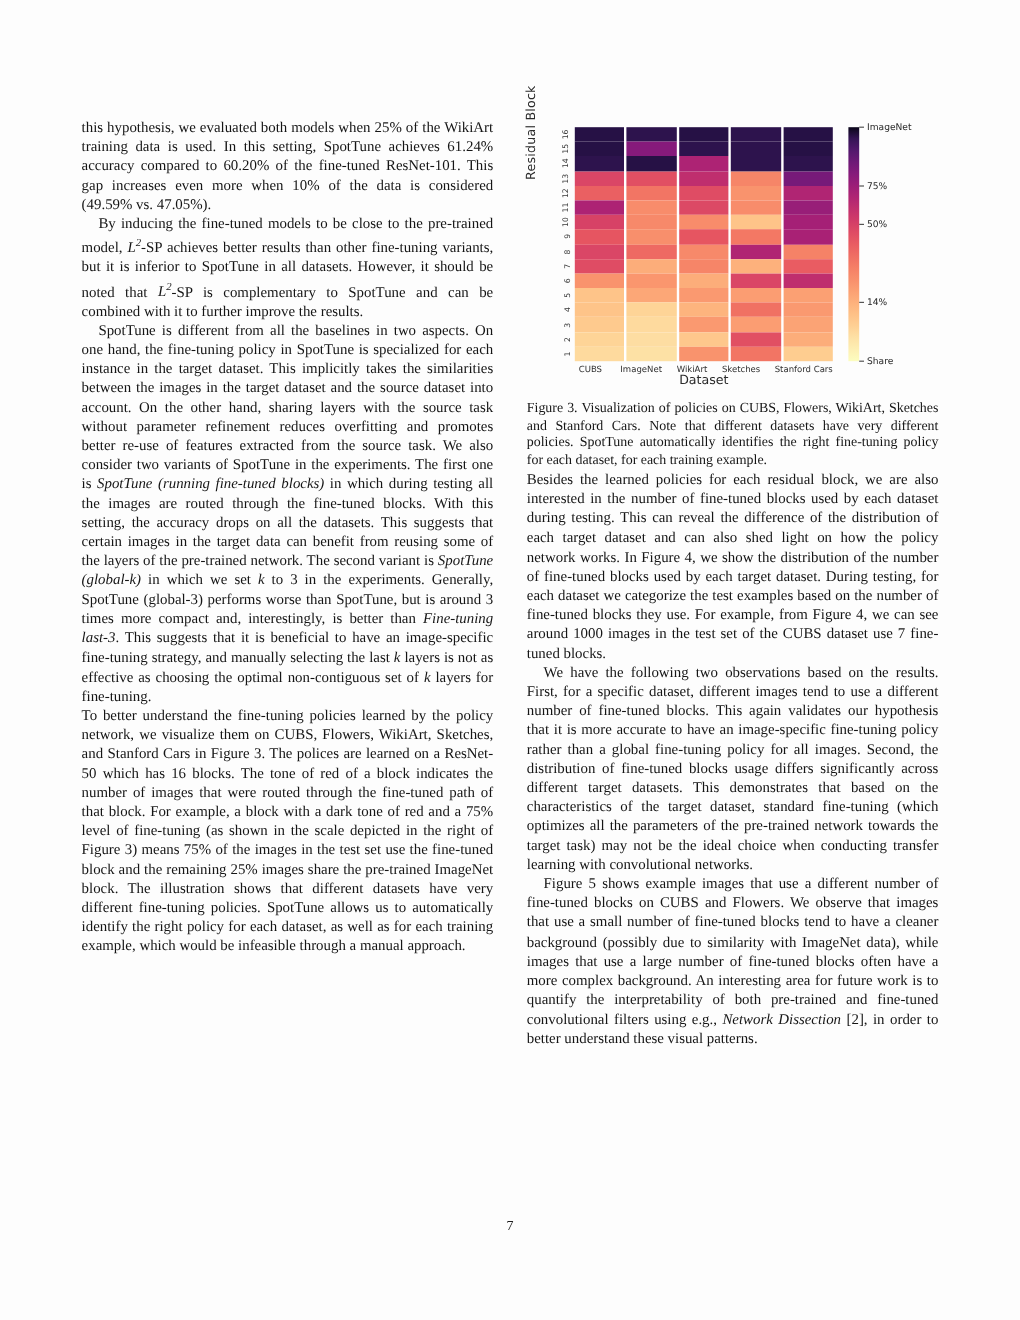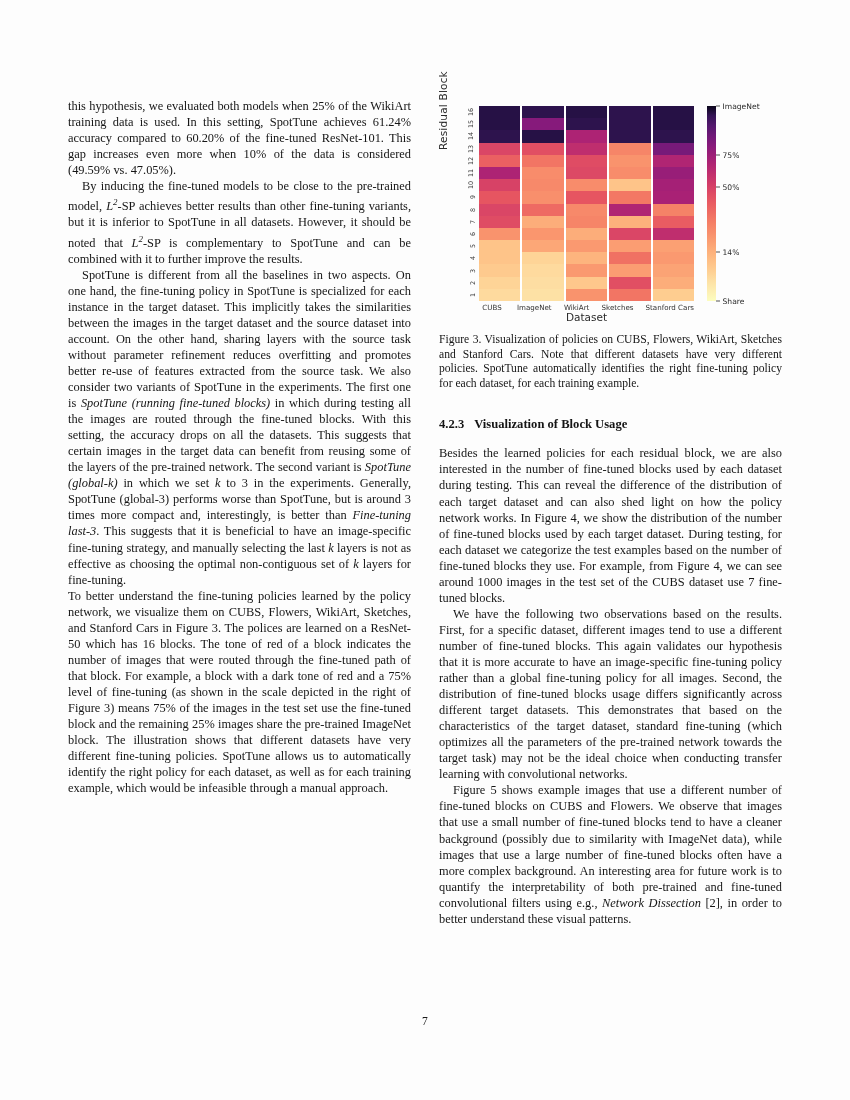--- a/index.html
+++ b/index.html
@@ -399,23 +399,20 @@
                 <i></i>
                 <span>ImageNet</span>
               </div>
             </div>
 
         </div>
       </div>
 
       <p class="caption">Figure 3. Visualization of policies on CUBS, Flowers, WikiArt, Sketches and Stanford Cars. Note that different datasets have very different policies. SpotTune automatically identifies the right fine-tuning policy for each dataset, for each training example.</p>
 
-      <h3 class="section">
-        <span class="num">4.2.3</span><span>Visualization of Block Usage</span>
-      </h3>
 
       <p class="body first">Besides the learned policies for each residual block, we are also interested in the number of fine-tuned blocks used by each dataset during testing. This can reveal the difference of the distribution of each target dataset and can also shed light on how the policy network works. In Figure 4, we show the distribution of the number of fine-tuned blocks used by each target dataset. During testing, for each dataset we categorize the test examples based on the number of fine-tuned blocks they use. For example, from Figure 4, we can see around 1000 images in the test set of the CUBS dataset use 7 fine-tuned blocks.</p>
       <p class="body">We have the following two observations based on the results. First, for a specific dataset, different images tend to use a different number of fine-tuned blocks. This again validates our hypothesis that it is more accurate to have an image-specific fine-tuning policy rather than a global fine-tuning policy for all images. Second, the distribution of fine-tuned blocks usage differs significantly across different target datasets. This demonstrates that based on the characteristics of the target dataset, standard fine-tuning (which optimizes all the parameters of the pre-trained network towards the target task) may not be the ideal choice when conducting transfer learning with convolutional networks.</p>
 
       <p class="body">
         Figure 5 shows example images that use a different number of fine-tuned blocks on CUBS and Flowers. We observe that images that use a small number of fine-tuned blocks tend to have a cleaner background (possibly due to similarity with ImageNet data), while images that use a large number of fine-tuned blocks often have a more complex background. An interesting area for future work is to quantify the interpretability of both pre-trained and fine-tuned convolutional filters using e.g., <span class="it">Network Dissection</span> [2], in order to better understand these visual patterns.
       </p>
 
     </div>
   </div>

